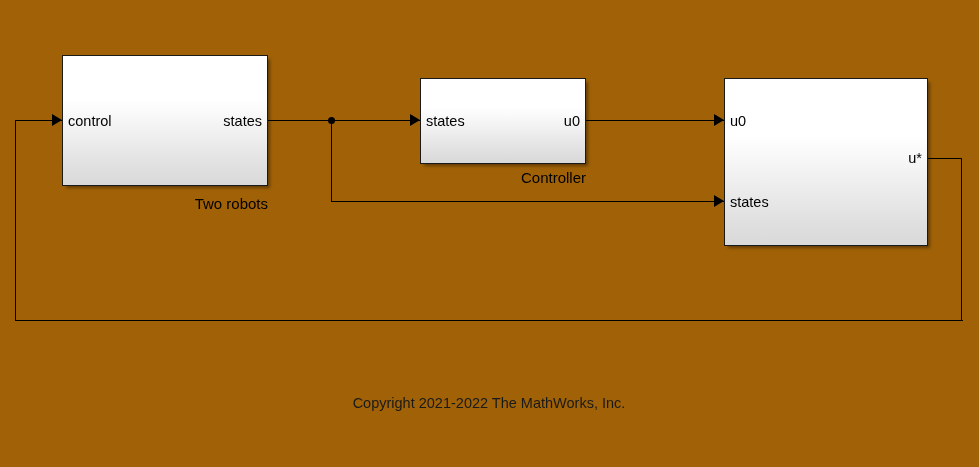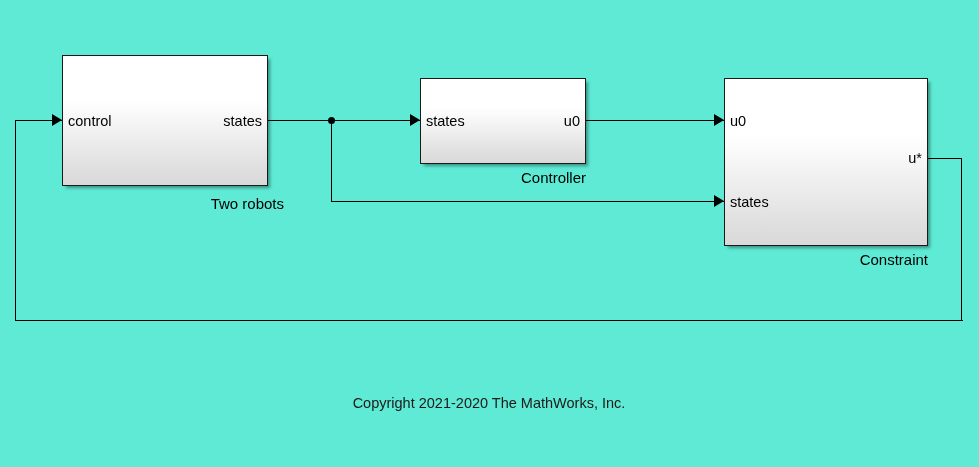--- a/index.html
+++ b/index.html
@@ -7,21 +7,21 @@
     padding: 0;
     background: #ffffff;
   }
   body {
     font-family: "Liberation Sans", sans-serif;
   }
   #canvas {
     position: relative;
     width: 979px;
     height: 467px;
-    background: #5eead4;
+    background: #a16207;
     overflow: hidden;
   }
   
   .block {
     position: absolute;
     box-sizing: border-box;
     border: 1.4px solid #1a1a1a;
     background: linear-gradient(to bottom,
                 #ffffff 0%,
                 #ffffff 34%,
@@ -116,28 +116,27 @@
 
   <div class="wire-v" style="left:15px; top:120px; height:201px;"></div>
 
   <div class="wire-h" style="left:15px; top:120px; width:47px;"></div>
 
   <div class="arrow" style="left:52px; top:114px;"></div>
 
   <div class="block" style="left:62px; top:55px; width:206px; height:131px;"></div>
   <div class="port-label port-in" style="left:68px; top:114px;">control</div>
   <div class="port-label port-out" style="left:162px; top:114px; width:100px;">states</div>
-  <div class="block-caption" style="left:78px; top:196px; width:206px;">Two robots</div>
+  <div class="block-caption" style="left:62px; top:196px; width:206px;">Two robots</div>
 
   <div class="block" style="left:420px; top:78px; width:166px; height:86px;"></div>
   <div class="port-label port-in" style="left:426px; top:114px;">states</div>
   <div class="port-label port-out" style="left:500px; top:114px; width:80px;">u0</div>
   <div class="block-caption" style="left:420px; top:170px; width:166px;">Controller</div>
 
   <div class="block" style="left:724px; top:78px; width:204px; height:168px;"></div>
   <div class="port-label port-in" style="left:730px; top:114px;">u0</div>
   <div class="port-label port-in" style="left:730px; top:195px;">states</div>
   <div class="port-label port-out" style="left:842px; top:151px; width:80px;">u*</div>
-  <div class="block-caption" style="left:724px; top:252px; width:204px;">Constraint</div>
 
-  <div class="copyright" style="left:289px; top:396px; width:400px;">Copyright 2021-2020 The MathWorks, Inc.</div>
+  <div class="copyright" style="left:289px; top:396px; width:400px;">Copyright 2021-2022 The MathWorks, Inc.</div>
 
 </div>
 
 </body></html>

